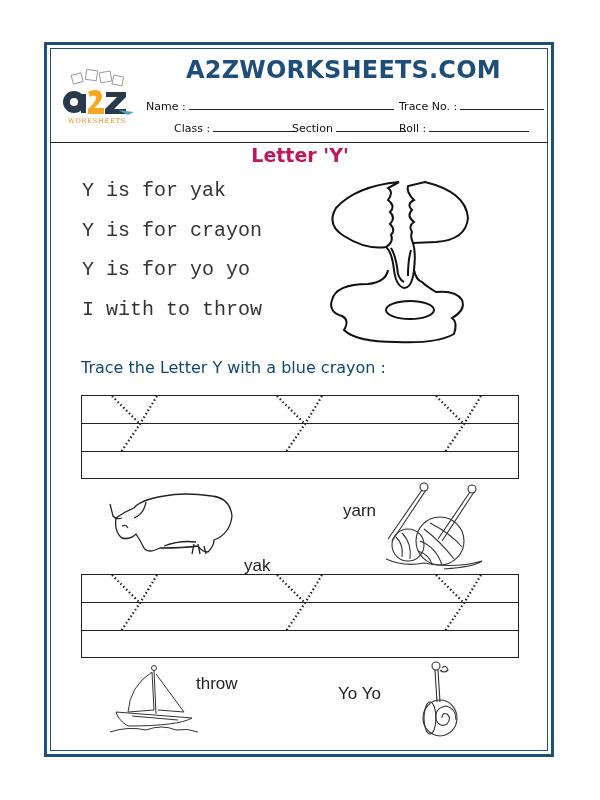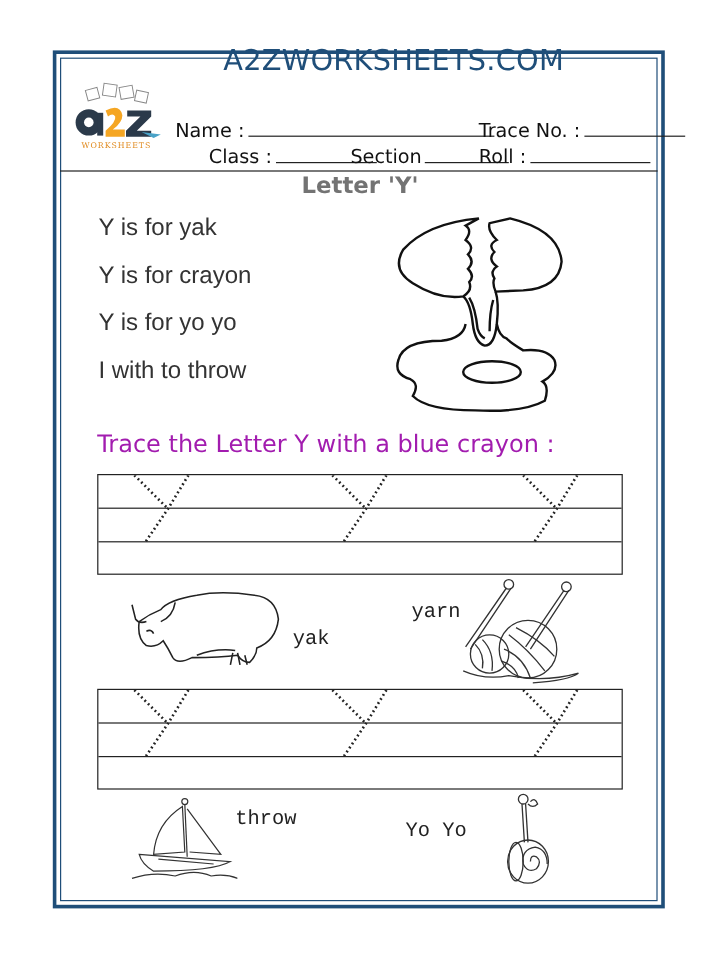--- a/index.html
+++ b/index.html
@@ -1,32 +1,32 @@
 <!DOCTYPE html>
 <html><head>
 <meta charset="utf-8">
 <style>
   html, body { margin:0; padding:0; background:#ffffff; }
   body { width:600px; height:800px; position:relative; overflow:hidden; font-family:"DejaVu Sans", sans-serif; color:#222; }
   .outer { position:absolute; left:44px; top:42px; width:510px; height:715px; border:3px solid #1f4e79; box-sizing:border-box; }
   .inner { position:absolute; left:50px; top:48px; width:498px; height:703px; border:1px solid #1f4e79; box-sizing:border-box; }
   .header-sep { position:absolute; left:50px; top:142px; width:498px; height:1px; background:#222; }
-  .site-title { position:absolute; left:186px; top:36px; font-size:24px; font-weight:normal; color:#1f4e79; letter-spacing:0.2px; }
+  .site-title { position:absolute; left:186px; top:56px; font-size:24px; font-weight:bold; color:#1f4e79; letter-spacing:0.2px; }
   .logo { position:absolute; left:58px; top:68px; width:78px; height:58px; }
-  .field { position:absolute; font-size:16px; color:#111; white-space:nowrap;text-align:center; }
+  .field { position:absolute; font-size:11px; color:#111; white-space:nowrap;text-align:center; }
   .uline { display:inline-block; border-bottom:1px solid #222; height:10px; vertical-align:baseline; margin-left:3px; }
-  .title { position:absolute; left:0; width:600px; top:144px; text-align:center; font-size:19px; font-weight:bold; color:#737373; }
-  .sentence { position:absolute; left:82px; font-family:Liberation Sans, sans-serif; font-size:20px; color:#333; }
+  .title { position:absolute; left:0; width:600px; top:144px; text-align:center; font-size:19px; font-weight:bold; color:#be185d; }
+  .sentence { position:absolute; left:82px; font-family:Liberation Mono, monospace; font-size:20px; color:#333; }
   .egg { position:absolute; left:326px; top:170px; width:144px; height:176px; }
-  .instr { position:absolute; left:81px; top:358px; font-size:20px; color:#a21caf; }
+  .instr { position:absolute; left:81px; top:358px; font-size:16px; color:#0c4a6e; }
   .trace-box { position:absolute; left:81px; width:438px; height:84px; border:1px solid #222; box-sizing:border-box; }
   .trace-box .ln { position:absolute; left:0; width:100%; height:1px; background:#222; }
   .trace-box svg { position:absolute; left:0; top:0; }
   .pic { position:absolute; }
-  .word { position:absolute; font-family:Liberation Mono, monospace; font-size:17px; color:#222; }
+  .word { position:absolute; font-family:Liberation Sans, sans-serif; font-size:17px; color:#222; }
 </style>
 </head>
 <body>
 
 <div class="outer"></div>
 <div class="inner"></div>
 
 <div class="site-title">A2ZWORKSHEETS.COM</div>
 
 <svg class="logo" viewBox="0 0 78 58">
@@ -92,21 +92,21 @@
   </svg>
 </div>
 
 <svg class="pic" style="left:104px; top:488px;" width="136" height="72" viewBox="0 0 136 72" fill="none" stroke="#222" stroke-width="1.3">
   <path d="M6 16 L9 28 Q12 32 18 30"></path>
   <path d="M30 30 Q40 26 42 14"></path>
   <path d="M12 30 Q10 44 18 50 Q26 52 32 46 Q36 52 40 60 Q44 66 56 60 Q80 60 94 58 Q98 64 104 64 Q110 58 110 52 Q126 46 128 28 Q126 10 108 8 Q80 4 60 8 Q36 12 30 20 Q20 24 12 30"></path>
   <path d="M18 38 Q22 36 24 40"></path>
   <path d="M60 58 Q76 52 92 54 M90 56 L88 66 M94 56 L96 66 M100 58 L102 66"></path>
 </svg>
-<div class="word" style="left:244px; top:524px;text-align:center;">yak</div>
+<div class="word" style="left:244px; top:556px;text-align:center;">yak</div>
 
 <div class="word" style="left:343px; top:501px;">yarn</div>
 <svg class="pic" style="left:384px; top:481px;" width="112" height="90" viewBox="0 0 112 90" fill="none" stroke="#333" stroke-width="1.1">
   <circle cx="40" cy="6" r="4"></circle>
     <circle cx="88" cy="8" r="4"></circle>
   <path d="M38 9 L4 58 M42 9 L8 60"></path>
   <path d="M86 11 L54 58 M90 11 L58 60"></path>
   <circle cx="24" cy="64" r="16"></circle>
   <circle cx="56" cy="60" r="24"></circle>
   <path d="M40 48 Q56 60 70 78 M36 60 Q52 66 58 84 M46 42 Q66 52 78 66 M34 70 Q46 74 48 84"></path>

